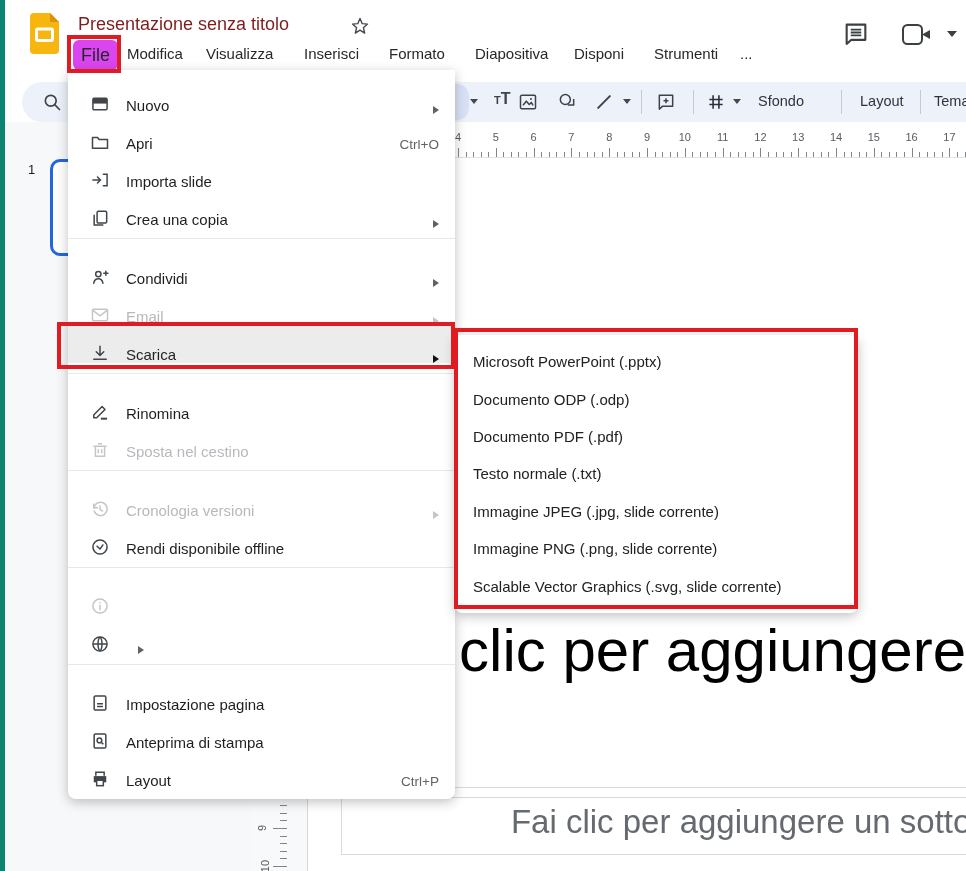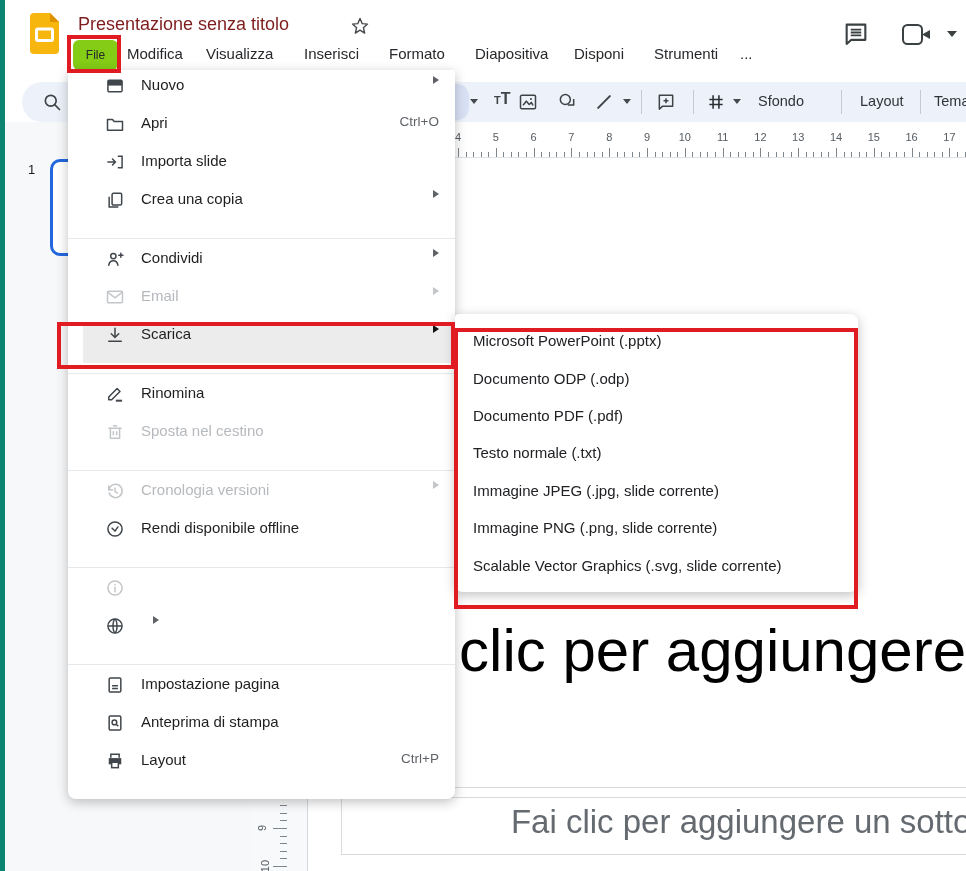--- a/index.html
+++ b/index.html
@@ -20,22 +20,22 @@
   .doc-title { left:78px; top:14px; font-size:18px; color:#7f1d1d; white-space:nowrap; }
   .star { left:350px; top:16px; width:20px; height:20px; color:#45484b; }
   .hdr-ic { color:#3b4043; }
   .ic-comment { left:842px; top:20px; width:28px; height:28px; }
   .ic-cam { left:901px; top:23px; width:38px; height:24px; }
   .ic-cam-caret { left:947px; top:31px; width:0; height:0;
     border-left:5px solid transparent; border-right:5px solid transparent; border-top:6px solid #3b4043; }
 
   
   .menubar-item { top:45px; font-size:15px; color:#26282b; white-space:nowrap; cursor:default; }
-  .file-pill { left:73px; top:40px; width:45px; height:30px; background:#84cc16; border-radius:6px;
-    display:flex; align-items:center; justify-content:center; font-size:12px; color:#26282b; z-index:4; }
+  .file-pill { left:73px; top:40px; width:45px; height:30px; background:#d946ef; border-radius:6px;
+    display:flex; align-items:center; justify-content:center; font-size:18px; color:#26282b; z-index:4; }
 
   
   .toolbar { left:22px; top:82px; width:944px; height:40px; background:#edf2fa;
     border-radius:20px 0 0 20px; z-index:1; }
   .tb-ic { position:absolute; top:10px; width:20px; height:20px; color:#3e4347; }
   .tb-sep { position:absolute; top:8px; width:1px; height:24px; background:#c7cbd1; }
   .tb-label { position:absolute; top:11px; font-size:14.5px; color:#30343a; white-space:nowrap; }
   .tb-caret { position:absolute; width:0; height:0; border-left:4.5px solid transparent;
     border-right:4.5px solid transparent; border-top:5.5px solid #45494e; }
   .zoom-pill-end { position:absolute; left:425px; top:2px; width:22px; height:36px;
@@ -67,35 +67,35 @@
   
   .ph-line { position:absolute; background:#d8dadd; }
   .title-text { position:absolute; left:33px; top:449px; width:870px; text-align:center;
     font-size:60px; line-height:88px; color:#000; }
   .subtitle-text { position:absolute; left:33px; top:646px; width:870px; text-align:center;
     font-size:33px; line-height:36px; color:#646a70; }
 
   
   .menu-panel { left:68px; top:70px; width:387px; background:#fff; z-index:10;
     border-radius:2px 2px 8px 8px; box-shadow:0 3px 12px rgba(0,0,0,.25); padding:6px 0 10px 0; }
-  .mrow { position:relative; height:38px; display:flex; align-items:flex-start; padding:0 16px 0 22px; cursor:default;margin-left:15px; }
+  .mrow { position:relative; height:38px; display:flex; align-items:flex-end; padding:0 16px 0 22px; cursor:default; }
   .mrow.hl { background:#ececec; }
   .micon { width:20px; height:20px; margin-right:16px; color:#40464b; flex:none; }
   .mrow.disabled .micon { color:#c3c6c9; }
   .mlabel { font-size:15px; color:#1f1f1f; white-space:nowrap; flex:1 1 auto; }
   .mrow.disabled .mlabel { color:#b6b9bd; }
   .msc { font-size:13.5px; color:#5f6368; margin-left:12px; }
   .marr { width:0; height:0; border-top:4.5px solid transparent; border-bottom:4.5px solid transparent;
     border-left:6px solid #5f6368; margin-left:12px; }
   .mrow.disabled .marr { border-left-color:#c3c6c9; }
   .mrow.hl .marr { border-left-color:#111; }
   .mdiv { height:1px; background:#e7e8ea; margin:10px 0; }
 
   
-  .submenu-panel { left:455px; top:314px; width:403px; height:278px; background:#fff; z-index:11;
+  .submenu-panel { left:455px; top:335px; width:403px; height:278px; background:#fff; z-index:11;
     border-radius:4px 8px 8px 8px; box-shadow:0 3px 12px rgba(0,0,0,.25); padding:8px 0; }
   .srow { height:37.4px; display:flex; align-items:center; padding:0 16px 0 18px; font-size:15px;
     color:#202124; white-space:nowrap; cursor:default; }
 
   
   .redbox { position:absolute; border:4px solid #e01b22; z-index:50; pointer-events:none; }
   .redbox.b1 { left:67px; top:35px; width:54px; height:38px; }
   .redbox.b2 { left:57px; top:322px; width:398px; height:47px; }
   .redbox.b3 { left:454px; top:328px; width:404px; height:281px; }
 

